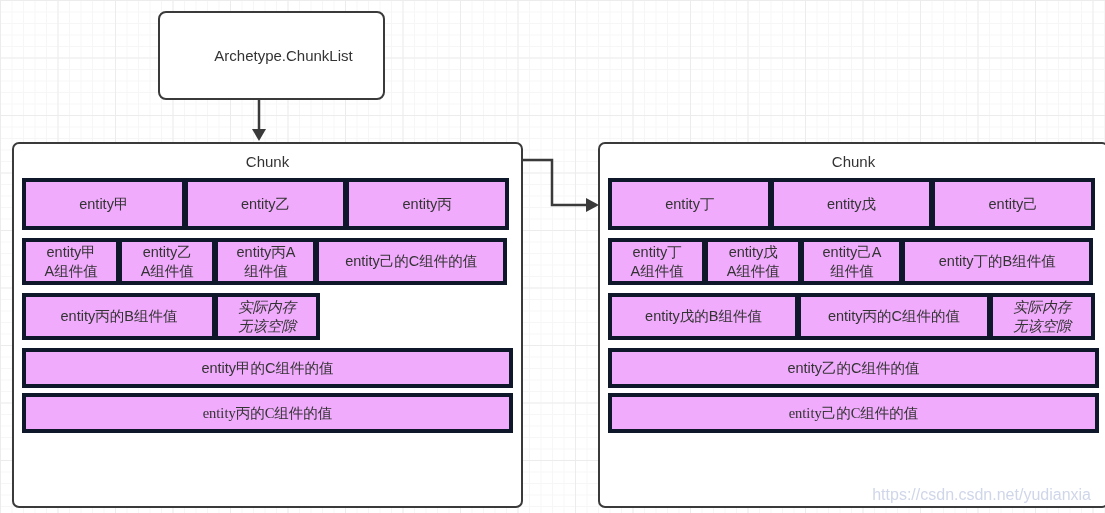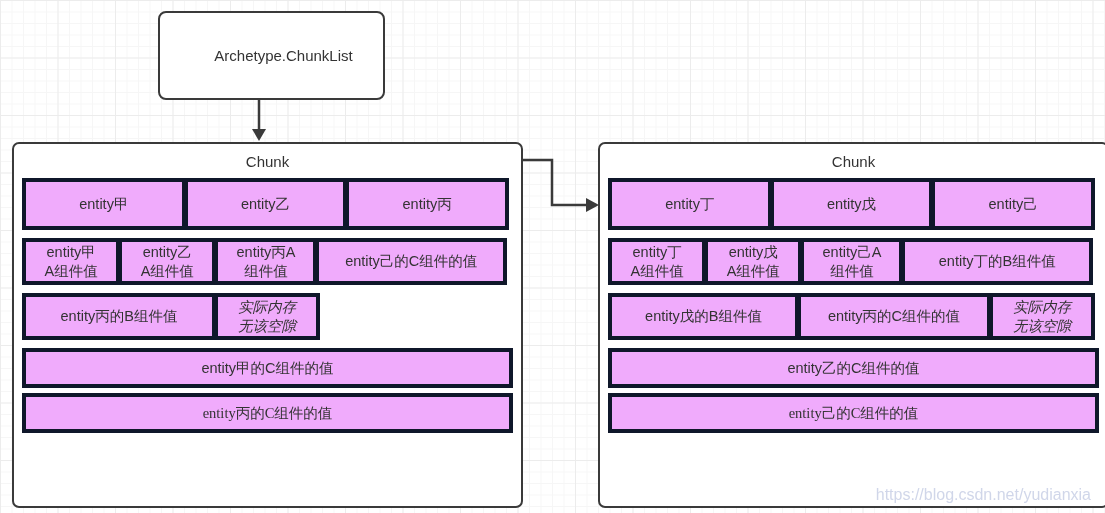--- a/index.html
+++ b/index.html
@@ -144,15 +144,15 @@
 无该空隙</div>
     </div>
     <div class="row row-c">
       <div class="cell w100">entity乙的C组件的值</div>
     </div>
     <div class="row row-c">
       <div class="cell w100">entity己的C组件的值</div>
     </div>
   </div>
 
-  <div class="watermark-url">https://blog.csdn.net/yudianxia</div>
+  <div class="watermark-url">https://csdn.csdn.net/yudianxia</div>
 
 </div>
 
 </body></html>

